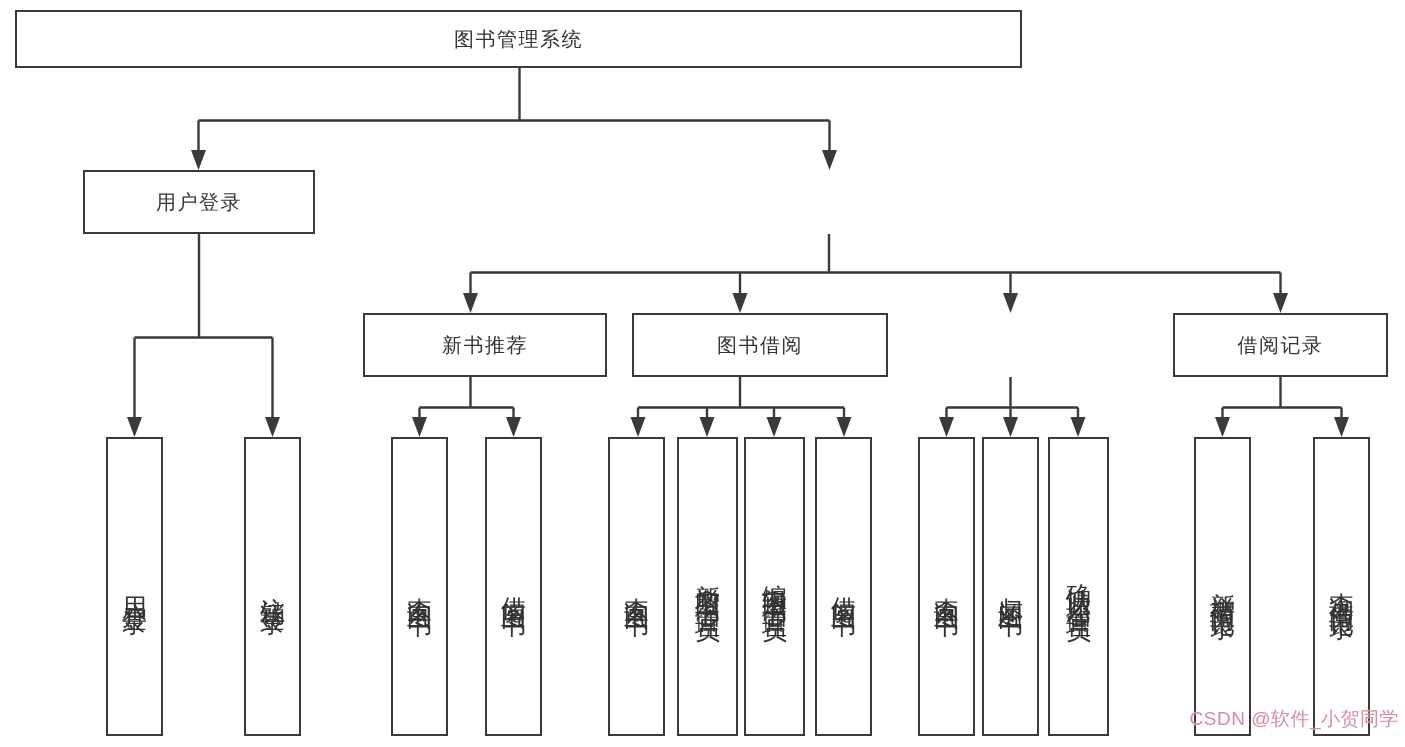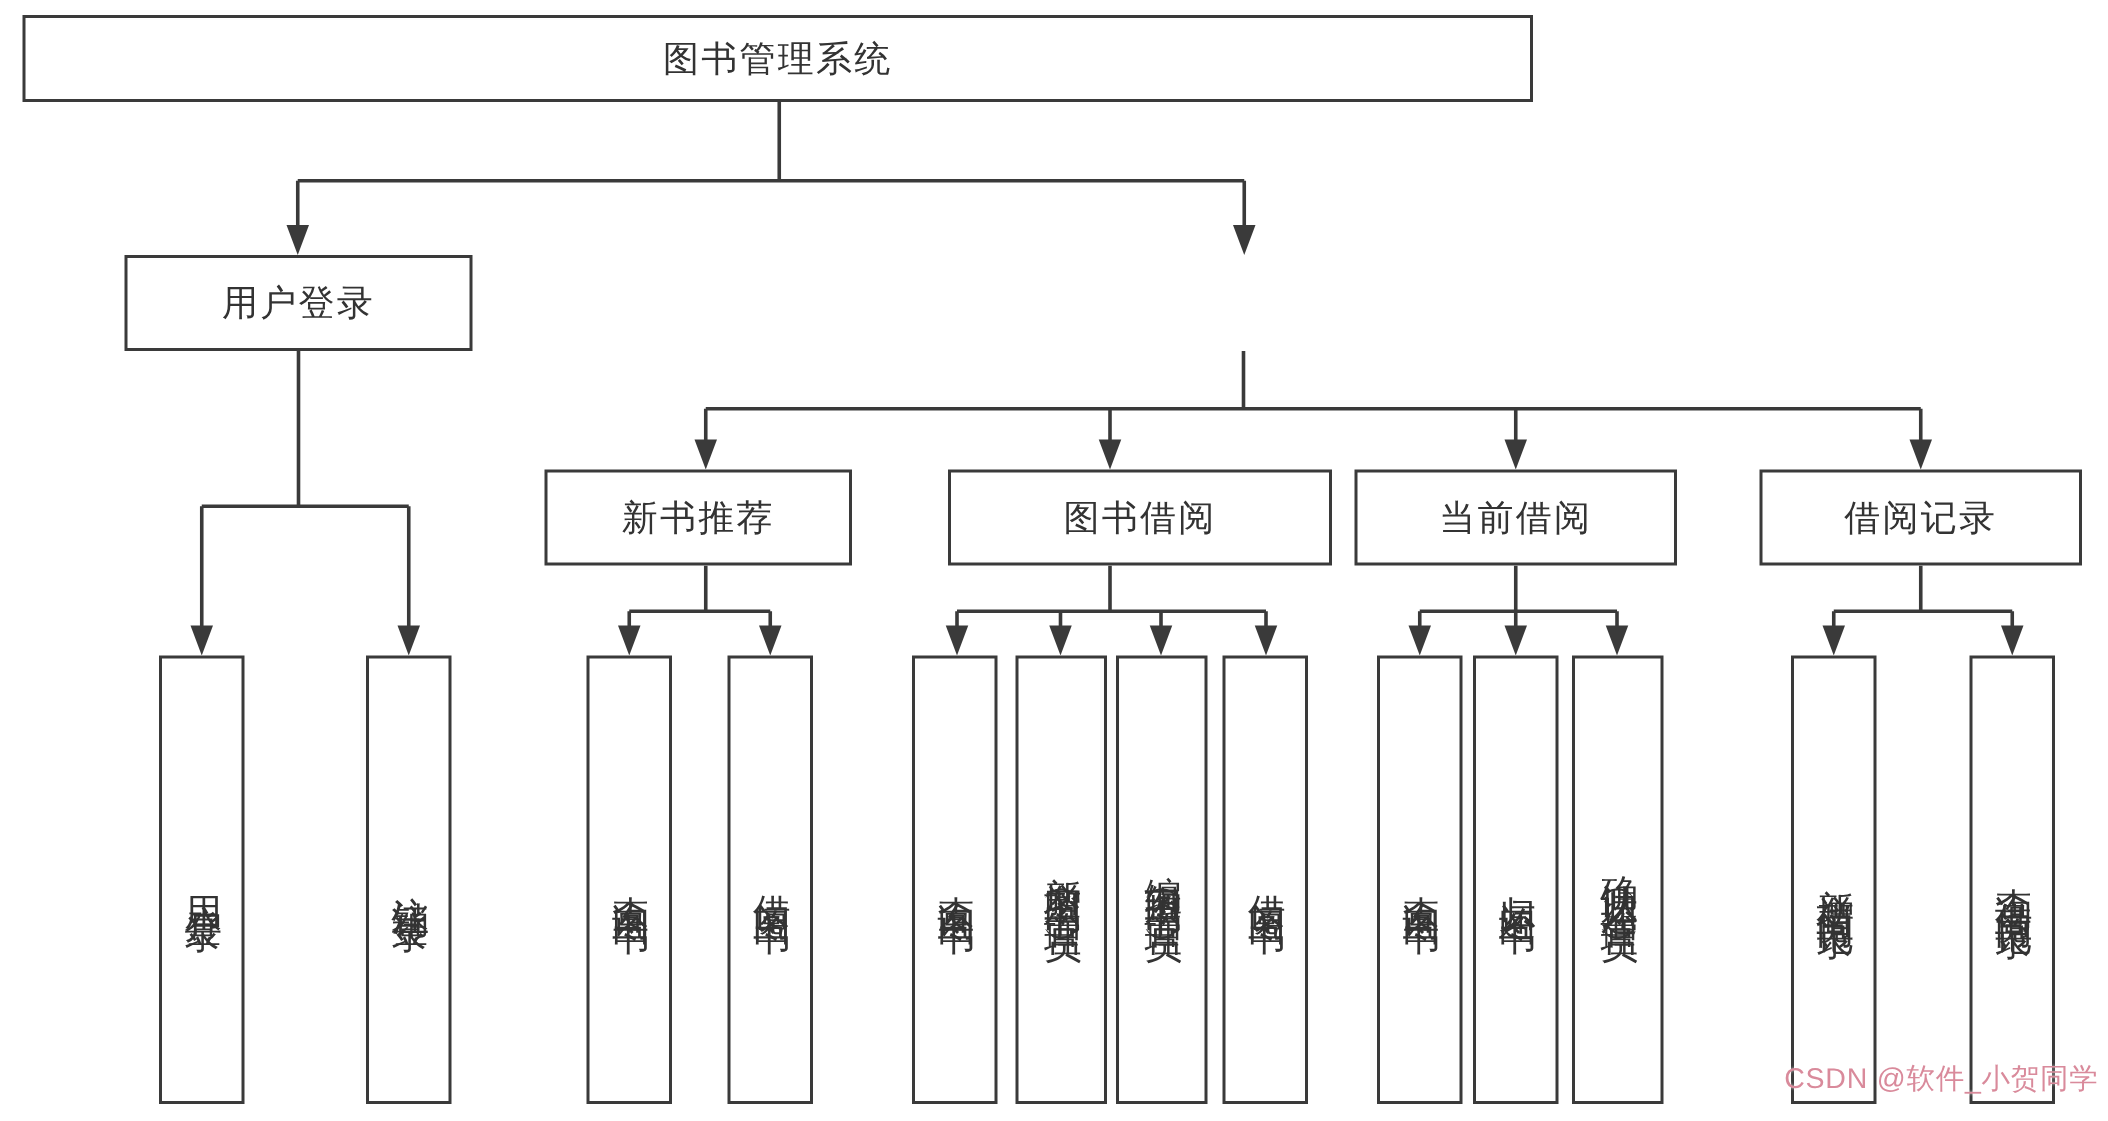--- a/index.html
+++ b/index.html
@@ -19,26 +19,26 @@
   svg.connectors{position:absolute;left:0;top:0;width:1405px;height:747px;}
   svg.connectors path{stroke:var(--line);stroke-width:2.4;fill:none;}
   svg.connectors polygon{fill:var(--line);stroke:none;}
   .node{
     position:absolute;
     border:2.5px solid var(--line);
     background:var(--background);
     display:flex;align-items:center;justify-content:center;
     box-sizing:border-box;
   }
-  .node.h{font-size:24px;letter-spacing:1.5px;}
+  .node.h{font-size:20px;letter-spacing:1.5px;}
   .node.root{left:15px;top:10px;width:1007px;height:58px;}
   .node.b0{left:83px;top:170px;width:232px;height:64px;}
   .node.b1{left:712px;top:170px;width:234px;height:64px;}
   .node.l2{top:313px;height:64px;}
-  .node.l2a{left:363px;width:205px;align-items:center;}
+  .node.l2a{left:363px;width:244px;align-items:center;}
   .node.l2b{left:632px;width:256px;}
   .node.l2c{left:903px;width:215px;}
   .node.l2d{left:1173px;width:215px;align-items:center;}
   .node.leaf{top:437px;height:299px;width:57px;font-size:25px;}
   .leaf .vtext{
     writing-mode:vertical-rl;
     text-orientation:mixed;
     letter-spacing:5px;
     line-height:1;
     white-space:nowrap;
@@ -107,23 +107,20 @@
   <div class="node h b0">
     <span>用户登录</span>
   </div>
 
   <div class="node h l2 l2a">
     <span>新书推荐</span>
   </div>
   <div class="node h l2 l2b">
     <span>图书借阅</span>
   </div>
-  <div class="node h l2 l2c">
-    <span>当前借阅</span>
-  </div>
   <div class="node h l2 l2d">
     <span>借阅记录</span>
   </div>
 
   <div class="node leaf lf0">
     <span class="vtext">用户登录</span>
   </div>
   <div class="node leaf lf1">
     <span class="vtext">注销登录</span>
   </div>

